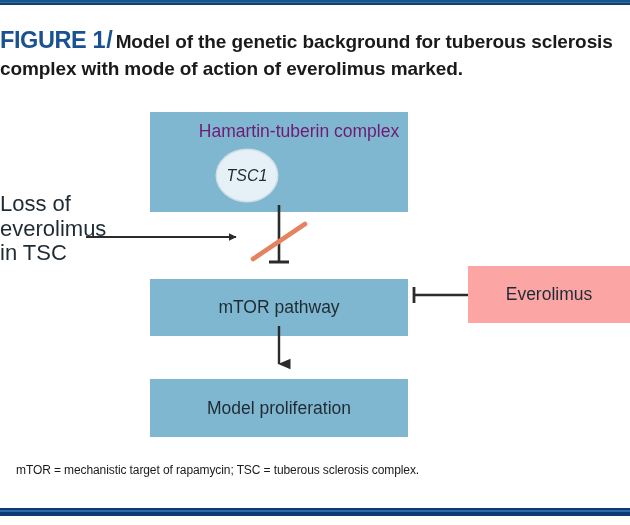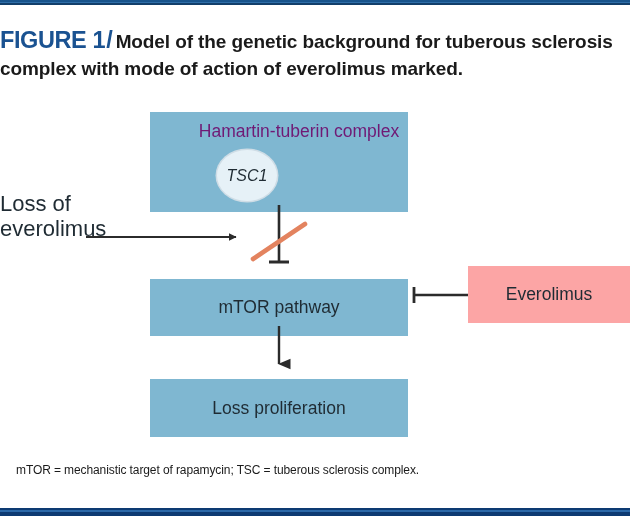--- a/index.html
+++ b/index.html
@@ -197,32 +197,33 @@
     <span class="box-label">Hamartin-tuberin complex</span>
   </div>
 
   <div class="tsc-ellipse tsc1">
     <span>TSC1</span>
   </div>
 
   <div class="loss-text">
     <div>Loss of</div>
     <div>everolimus</div>
+    <div>in TSC</div>
   </div>
 
   <div class="box box-mtor">
     <span>mTOR pathway</span>
   </div>
 
   <div class="box box-evero">
     <span>Everolimus</span>
   </div>
 
   <div class="box box-cell">
-    <span>Loss proliferation</span>
+    <span>Model proliferation</span>
   </div>
 
   <svg class="overlay" viewBox="0 0 630 525">
     <defs>
       <marker id="arrowBlack" markerWidth="9" markerHeight="9" refX="7.4" refY="4.5" orient="auto" markerUnits="userSpaceOnUse">
         <path d="M0,0.6 L8,4.5 L0,8.4 z" fill="#2b2b2b"></path>
       </marker>
       <marker id="arrowDown" markerWidth="13" markerHeight="13" refX="6.5" refY="11.5" orient="auto" markerUnits="userSpaceOnUse">
         <path d="M1.2,0 L11.8,0 L6.5,12.4 z" fill="#2b2b2b"></path>
       </marker>

